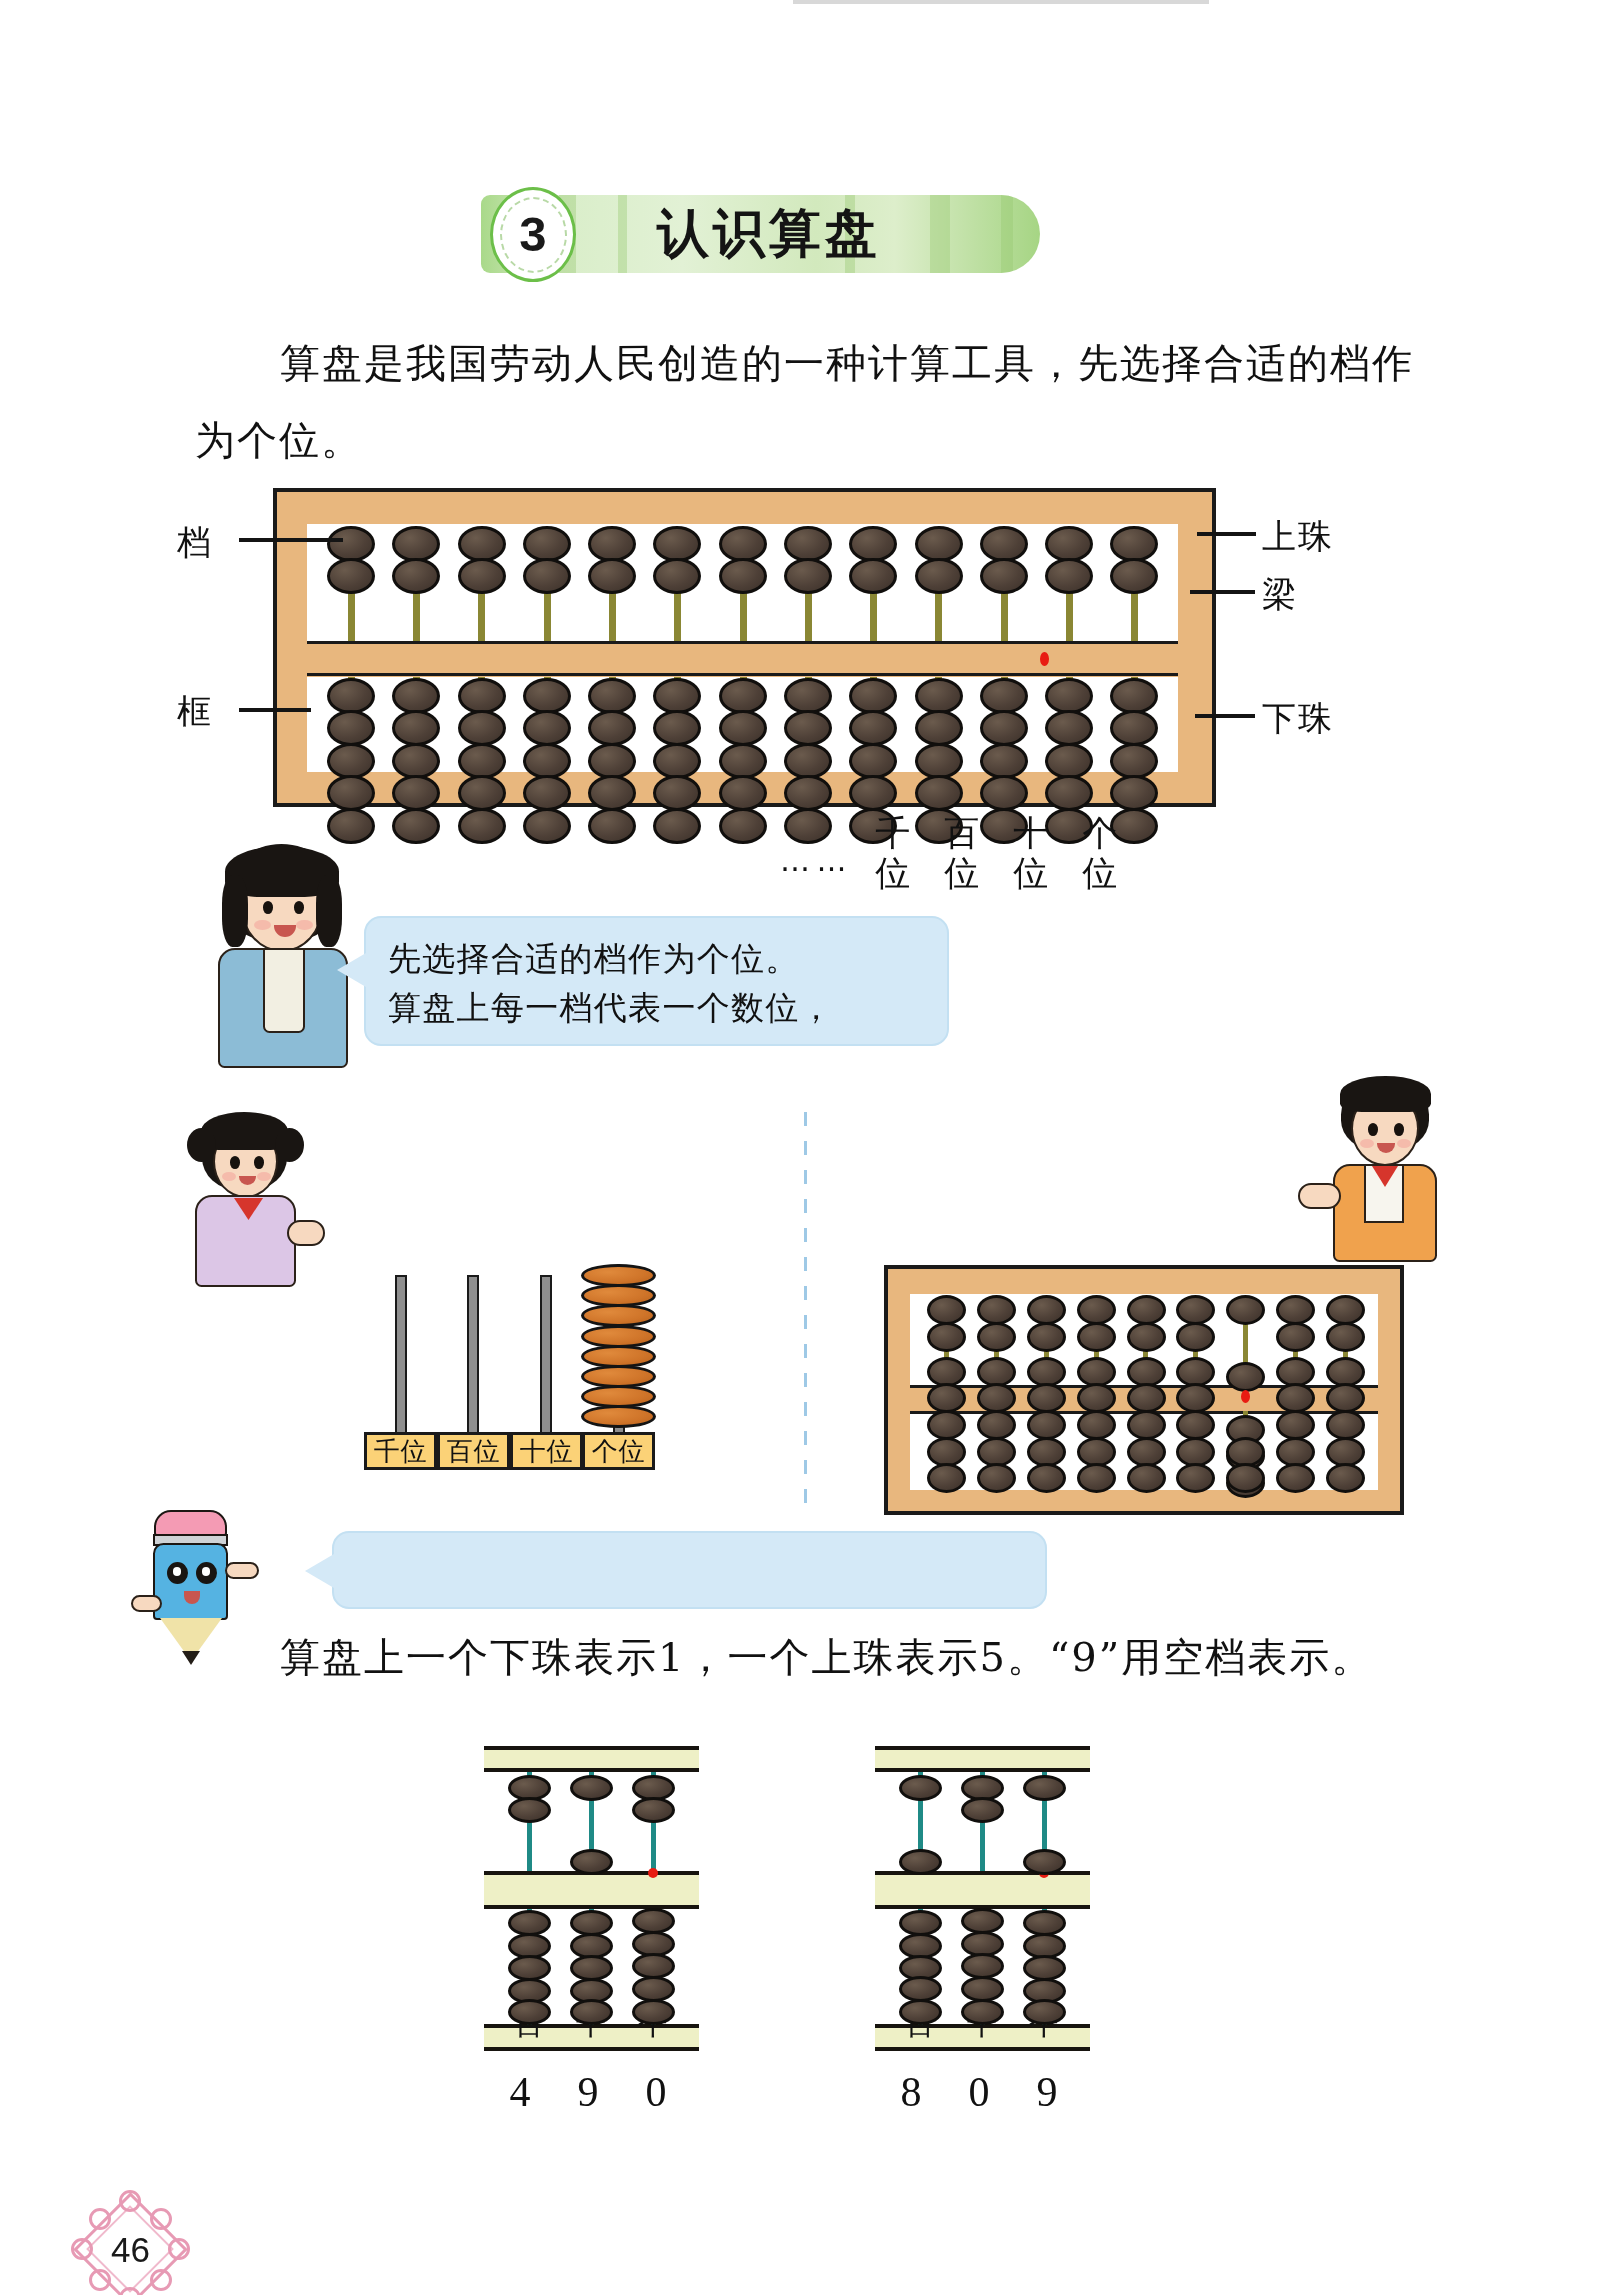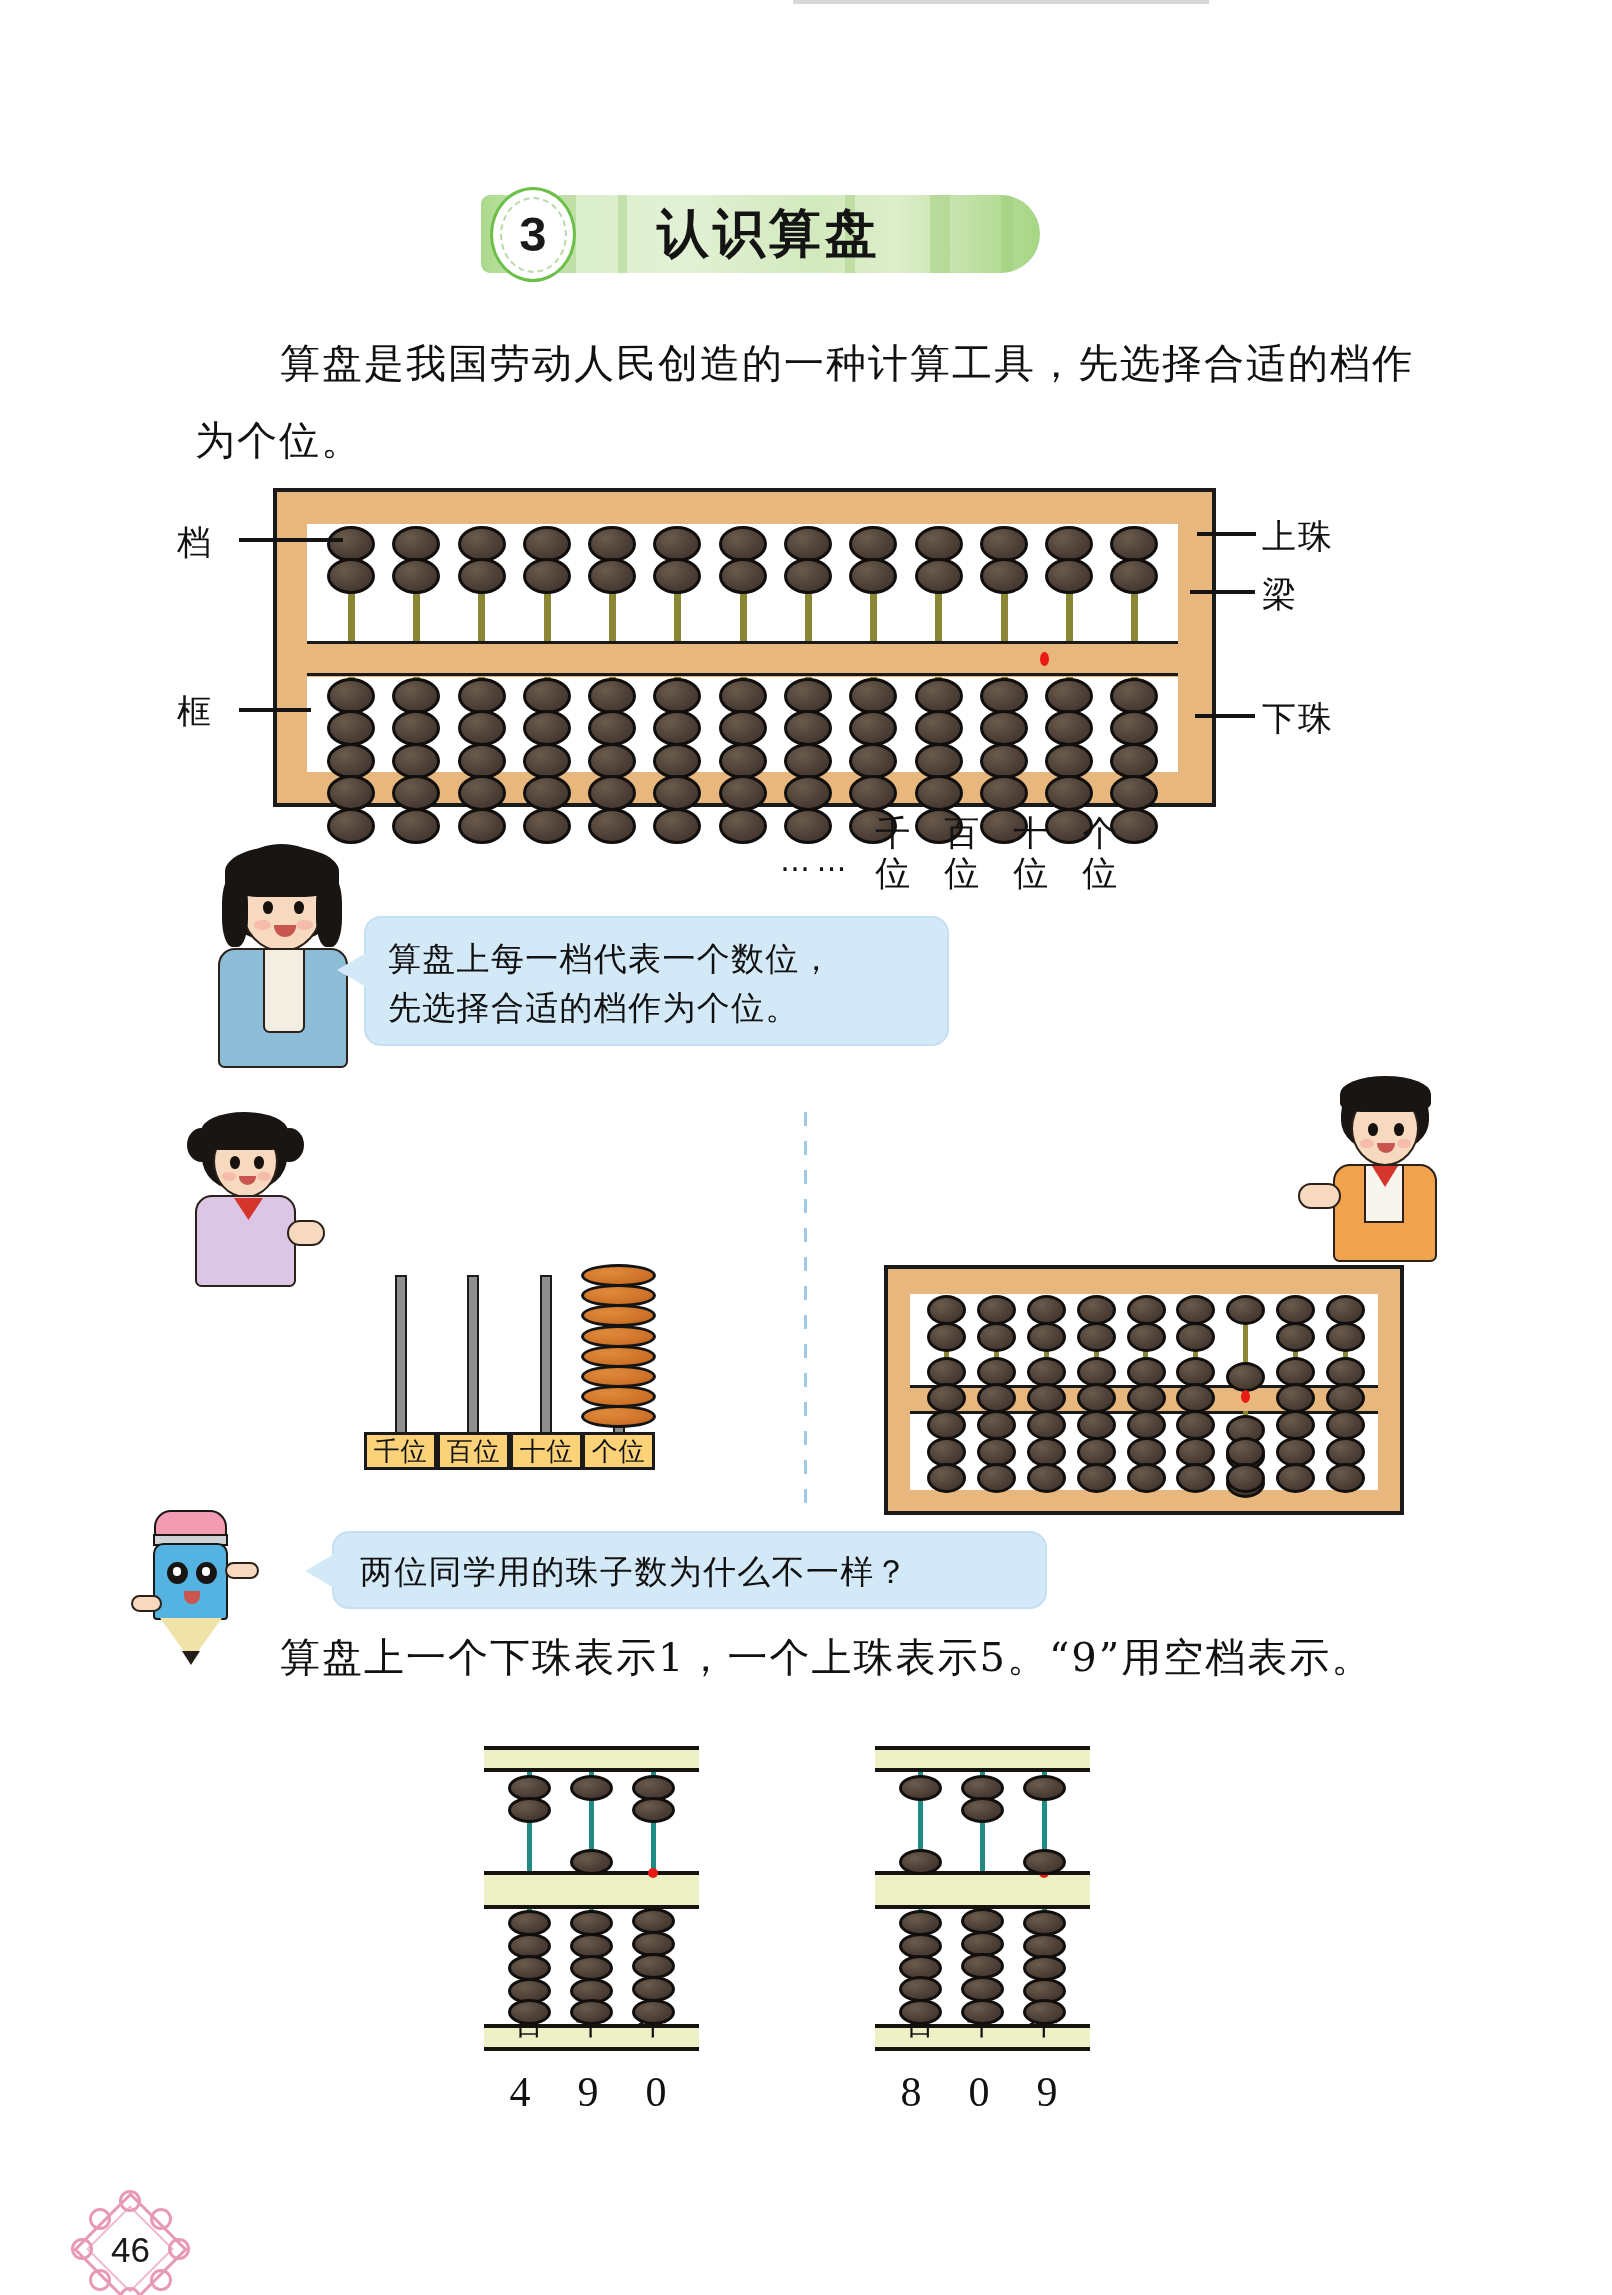--- a/index.html
+++ b/index.html
@@ -377,22 +377,22 @@
     <div class="c-hair" style="left:121px; top:36px; width:26px; height:72px; border-radius:40%;"></div>
     <div class="c-eye" style="left:68px; top:62px;"></div>
     <div class="c-eye" style="left:99px; top:62px;"></div>
     <div class="c-cheek" style="left:59px; top:81px; width:17px; height:10.4px;"></div>
     <div class="c-cheek" style="left:101px; top:81px; width:17px; height:10.4px;"></div>
     <div class="c-mouth" style="left:79px; top:86px; width:22px; height:11.7px;"></div>
     <div class="c-body" style="left:23.4px; top:109px; width:130px; height:120px; background:#8cbcd6;"></div>
     <div style="position:absolute; left:68px; top:109px; width:42px; height:85px; background:#f2efe2; border:2px solid #2b2119; box-sizing:border-box; border-radius:0 0 6.5px 6.5px;"></div>
   </div>
   <div class="bubble" id="teacher-bubble" style="left:364px; top:916px; width:585px; height:130px; padding:15.6px 22px; font-size:33px; line-height:49px;">
+    <span class="btxt">先选择合适的档作为个位。</span>
     <span class="btxt">算盘上每一档代表一个数位，</span>
-    <span class="btxt">先选择合适的档作为个位。</span>
     <div class="tail left" style="left:-29px; top:35px;"></div>
   </div>
 
   <div class="char" id="girl" style="left:166px; top:1099px; width:156px; height:189px;">
     <div class="c-hair" style="left:36px; top:14.3px; width:85px; height:77px;"></div>
     <div class="c-head" style="left:47px; top:26px; width:65px; height:73px;"></div>
     <div class="c-hair" style="left:35px; top:13px; width:87px; height:38px; border-radius:50% 50% 20% 20%;"></div>
     <div class="c-hair" style="left:21px; top:29px; width:29px; height:34px; border-radius:50%;"></div>
     <div class="c-hair" style="left:109px; top:29px; width:29px; height:34px; border-radius:50%;"></div>
     <div class="c-eye" style="left:64px; top:57px;"></div>
@@ -540,21 +540,20 @@
     <div class="pen-eye" style="left:69px; top:53px; width:21px;height:22px;">
         <i></i>
       </div>
     <div class="c-mouth" style="left:57px; top:82px; width:15.6px;height:13px;"></div>
     <div class="pen-tip" style="left:33px; top:109px;"></div>
     <div class="pen-lead" style="left:55px; top:142px;"></div>
     <div class="c-arm" style="left:98px; top:53px; width:34px; height:17px; background:#f7d9c0;"></div>
     <div class="c-arm" style="left:3.9px; top:86px; width:31px; height:17px; background:#f7d9c0;"></div>
   </div>
   <div class="bubble" id="pencil-bubble" style="left:332px; top:1531px; width:715px; height:78px; padding:0 26px; font-size:33px; line-height:78px;">
-    <span>两位同学用的珠子数为什么不一样？</span>
     <div class="tail left" style="left:-29px; top:21px;"></div>
   </div>
 
   <div class="para" id="rule-para">算盘上一个下珠表示1，一个上珠表示5。“9”用空档表示。</div>
 
   <div id="small-abacus-0" class="abacus" style="left:484px; top:1746px; width:215px; height:306px;">
       <div class="" style="position:absolute;left:0;top:0;width:215px;height:26px;background:#eef0c6;border-top:4.6px solid #17140f;border-bottom:4.6px solid #17140f;box-sizing:border-box;"></div>
       <div class="" style="position:absolute;left:0;top:278px;width:215px;height:27px;background:#eef0c6;border-top:4.6px solid #17140f;border-bottom:4.6px solid #17140f;box-sizing:border-box;"></div>
       <div class="sa-beam" style="left:0;top:125px;width:215px;height:38px;">
         <div class="pv" style="left:30px; top:129px;">百</div>

